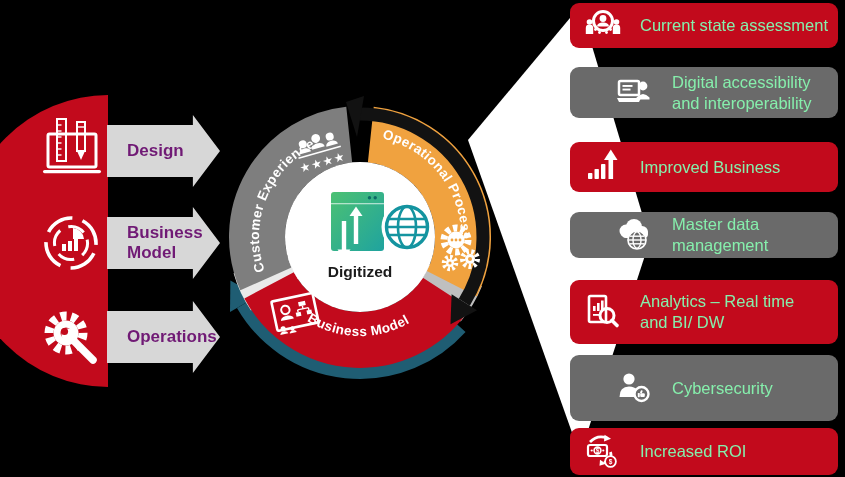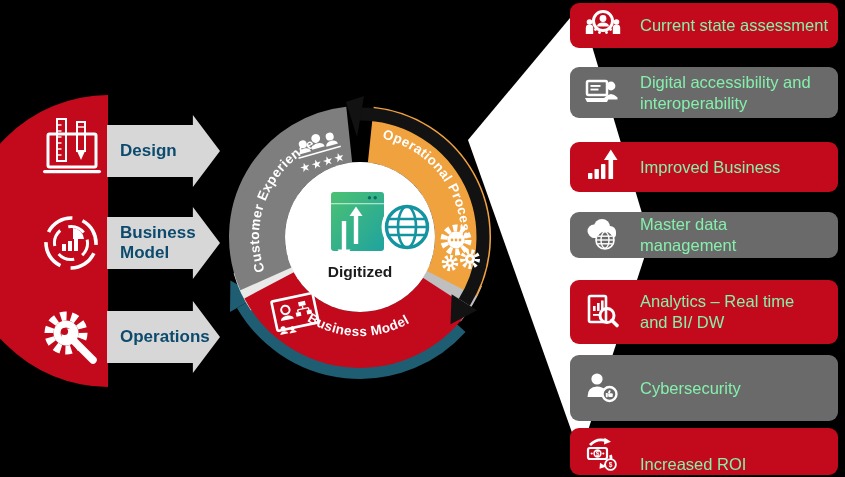--- a/index.html
+++ b/index.html
@@ -18,38 +18,38 @@
 
   
   #half-wrap{position:absolute;left:0;top:95px;width:108px;height:292px;overflow:hidden;z-index:1;}
   #half-wrap .half{position:absolute;left:-37px;top:0;width:292px;height:292px;border-radius:50%;
                    background:var(--red);}
 
   
   .stage-arrow{position:absolute;left:107px;width:113px;height:72px;background:var(--arrow-gray);
     clip-path:polygon(0 14%,76% 14%,76% 0,100% 50%,76% 100%,76% 86%,0 86%);
     display:flex;align-items:center;z-index:1;}
-  .stage-arrow .lbl{padding-left:13px;font-size:17px;font-weight:bold;color:#0c4a6e;
+  .stage-arrow .lbl{padding-left:20px;font-size:17px;font-weight:bold;color:#701a75;
     line-height:1.2;max-width:84px;}
   #arrow-design{top:115px;} #arrow-bizmodel{top:207px;} #arrow-operations{top:301px;}
 
   
   #cycle-svg{position:absolute;left:0;top:0;width:845px;height:477px;z-index:2;pointer-events:none;}
 
   
   .outcome{position:absolute;left:570px;width:268px;border-radius:9px;display:flex;
     align-items:center;z-index:3;color:#86efac;}
-  .outcome.red{background:var(--red);} .outcome.gray{background:var(--box-gray);}
+  .outcome.red{background:var(--red);} .outcome.gray{background:var(--box-gray);padding-left:32px;}
   .outcome svg{flex:0 0 auto;margin-left:12px;}
   .outcome .label{margin-left:16px;font-size:16.5px;line-height:21px;max-width:178px;}
   .outcome .one-line{white-space:nowrap;}
   #outcome-1{top:3px;height:45px;}  #outcome-2{top:67px;height:51px;}
   #outcome-3{top:142px;height:50px;} #outcome-4{top:212px;height:46px;}
   #outcome-5{top:280px;height:64px;} #outcome-6{top:355px;height:66px;}
-  #outcome-7{top:428px;height:47px;align-items:flex-end;}
+  #outcome-7{top:428px;height:47px;}
 
   .wh{fill:#ffffff;} .wh-s{stroke:#ffffff;fill:none;}
   text{font-family:"Liberation Sans",sans-serif;}
 </style>
 </head>
 <body>
 
 <div id="stage">
 
   <div id="wedge"></div>

